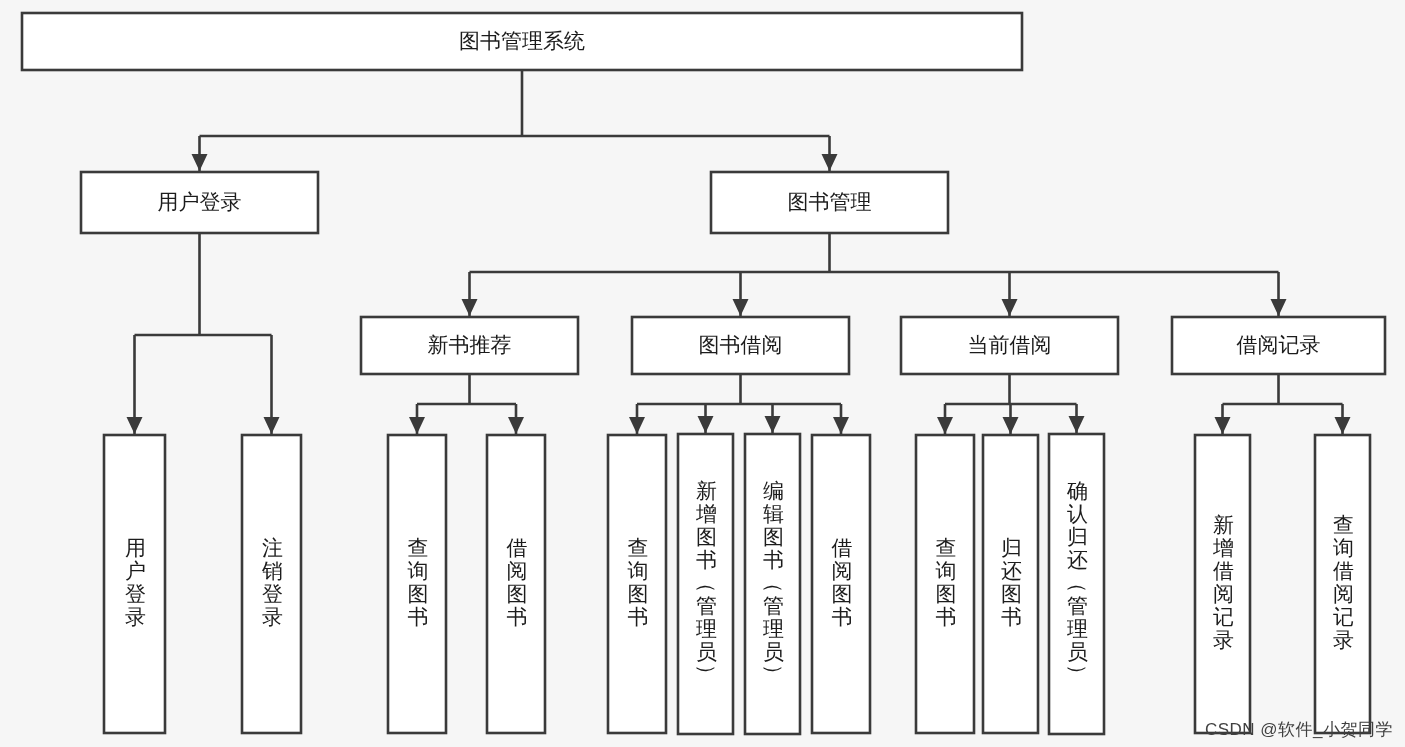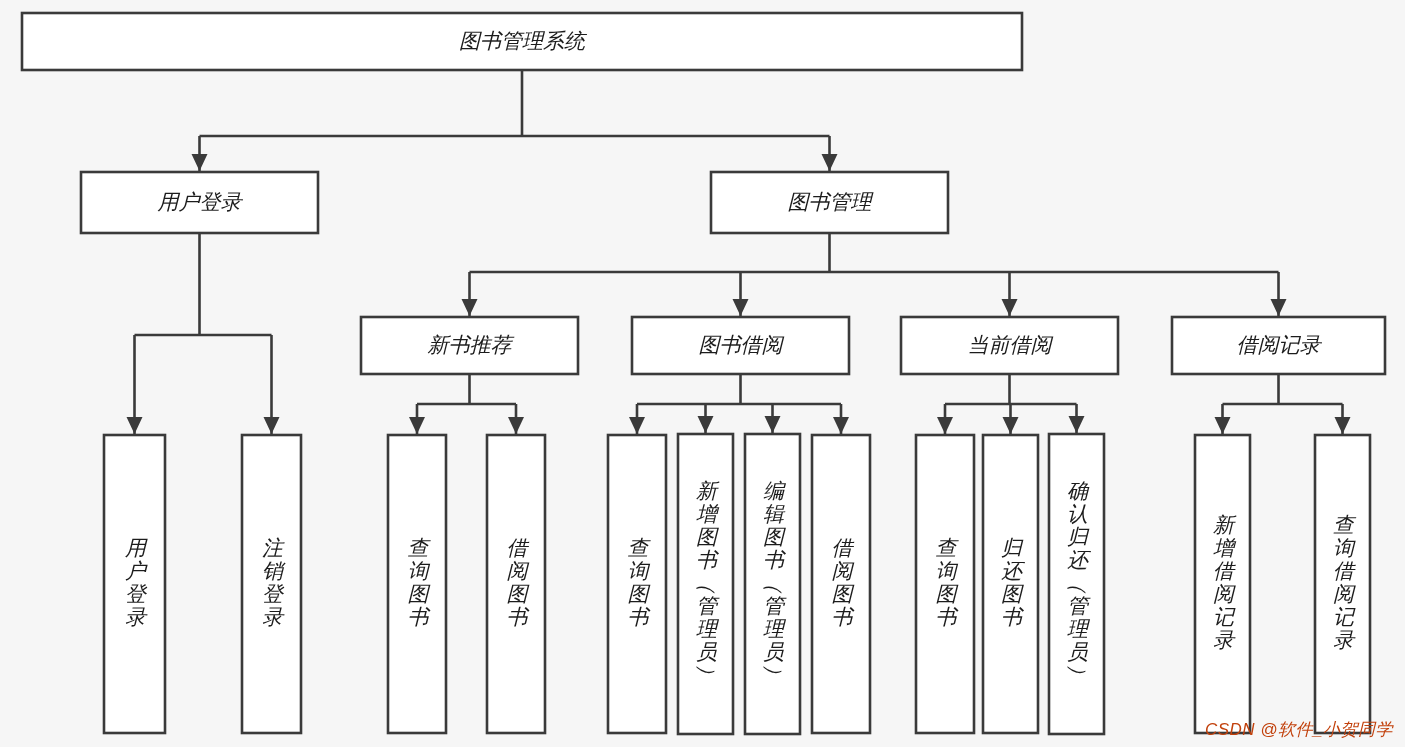--- a/index.html
+++ b/index.html
@@ -12,21 +12,20 @@
     height: 747px;
     font-family: "Liberation Sans", "DejaVu Sans", sans-serif;
     overflow: hidden;
     position: relative;
   }
   #diagram-root {
     position: relative;
     width: 1405px;
     height: 747px;
     background: #f6f6f6;
-    font-style: italic;
   }
   svg.diagram-canvas {
     position: absolute;
     left: 0;
     top: 0;
     width: 1405px;
     height: 747px;
     display: block;
   }
   .node-box {
@@ -58,21 +57,21 @@
     fill: #1c1c1c;
     text-anchor: middle;
     white-space: pre;
   }
   .watermark-text {
     position: absolute;
     right: 12px;
     bottom: 6px;
     font-family: "Liberation Sans", "DejaVu Sans", sans-serif;
     font-size: 17px;
-    color: #c2410c;
+    color: #404040;
     letter-spacing: 0.5px;
     user-select: none;
     white-space: nowrap;
   }
 </style>
 </head>
 <body>
 
 <div id="diagram-root">
   <svg class="diagram-canvas" viewBox="0 0 1405 747">

